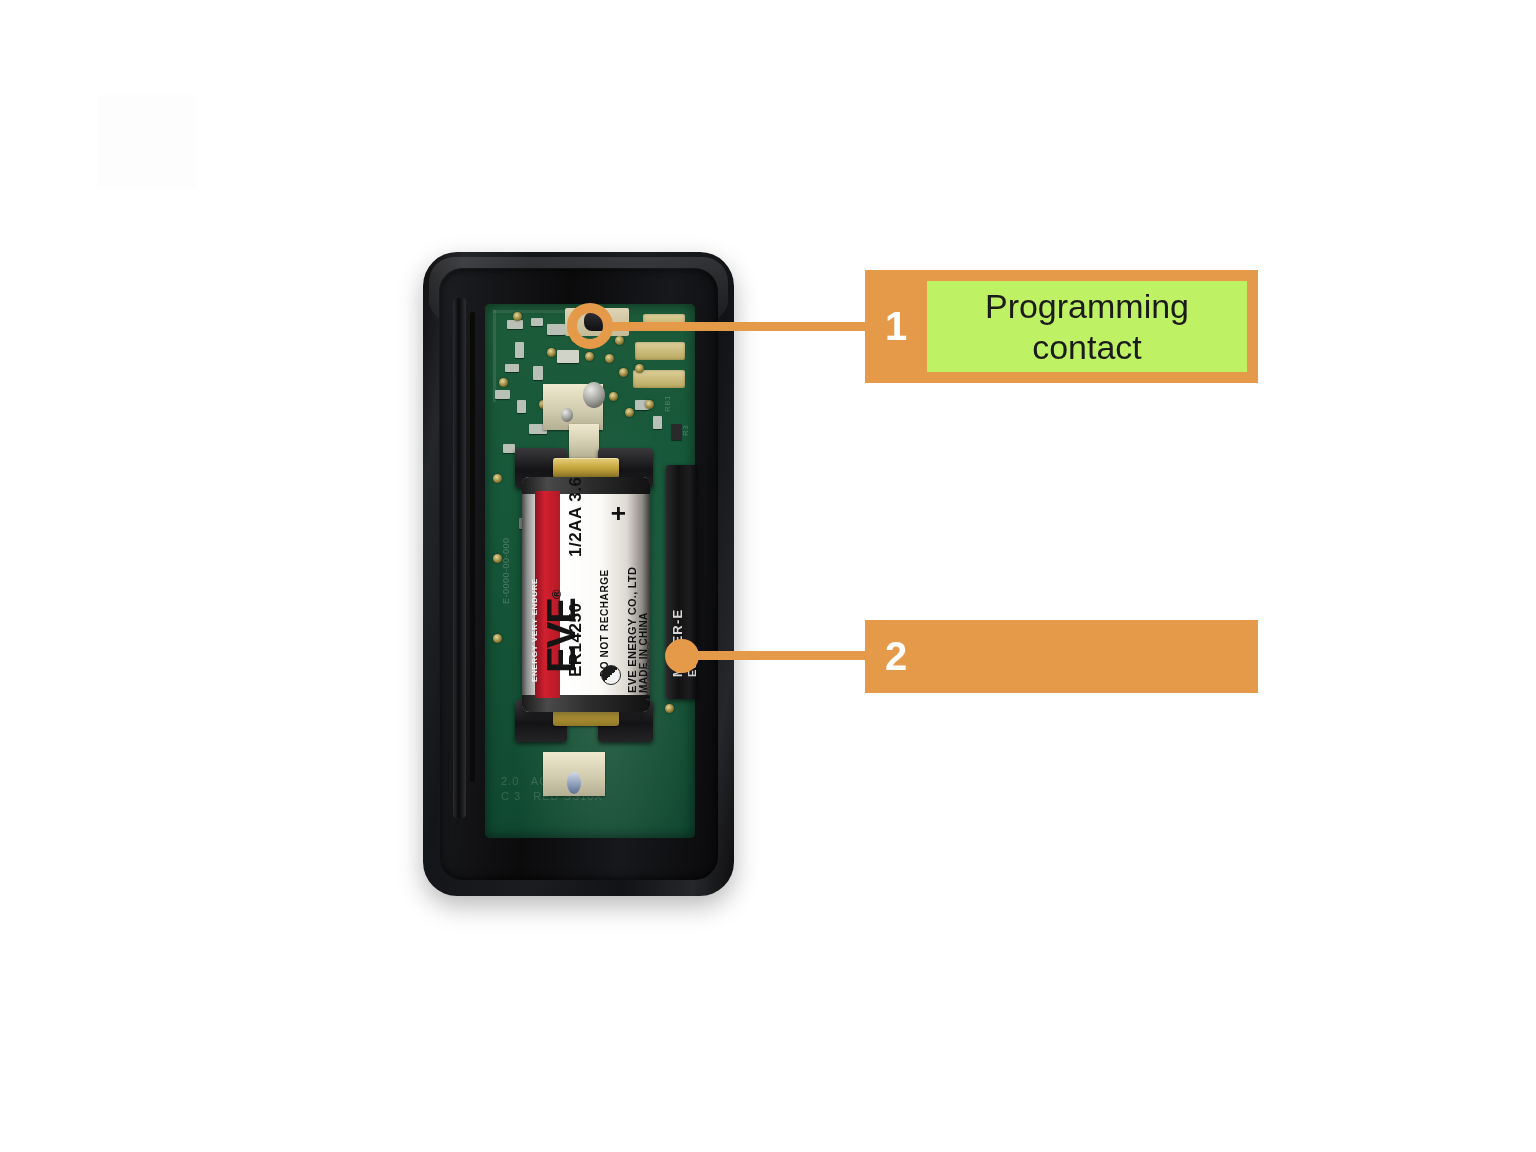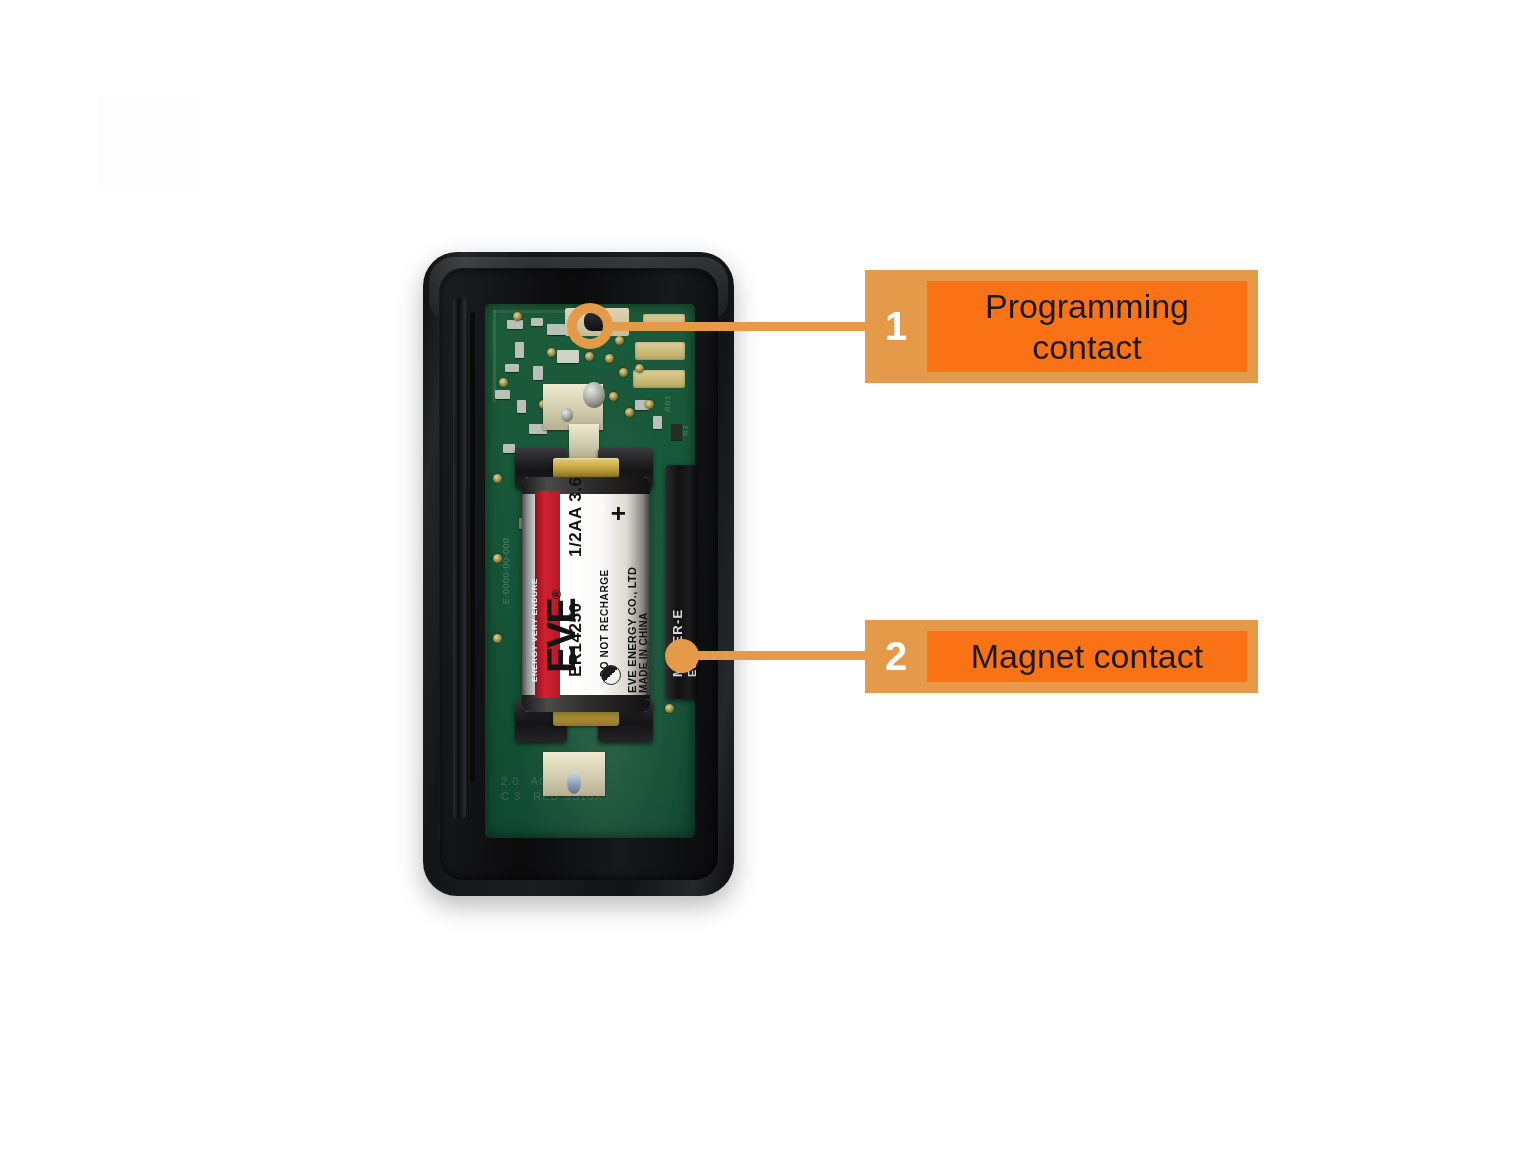--- a/index.html
+++ b/index.html
@@ -322,21 +322,21 @@
     justify-content: center;
     color: #ffffff;
     font-size: 40px;
     font-weight: 700;
     font-family: "Liberation Sans", sans-serif;
     flex: 0 0 62px;
   }
   .callout-text {
     flex: 1;
     margin: 11px 11px 11px 0;
-    background: #f97316;
+    background: #bef264;
     display: flex;
     align-items: center;
     justify-content: center;
     text-align: center;
     padding: 4px 14px;
     box-sizing: border-box;
     color: #1b1b1b;
     font-size: 34px;
     line-height: 41px;
     font-family: "Liberation Sans", sans-serif;
@@ -466,16 +466,15 @@
         <span>contact</span>
       </span>
     </div>
   </div>
 
   <div class="lead-line" style="left:694px; top:651px; width:180px;"></div>
   <div class="dot-marker" style="left:665px; top:639px;"></div>
 
   <div class="callout" style="left:865px; top:620px; width:393px; height:73px;">
     <div class="callout-num">2</div>
-    <div class="callout-text">Magnet contact</div>
   </div>
 
 </div>
 
 </body></html>

